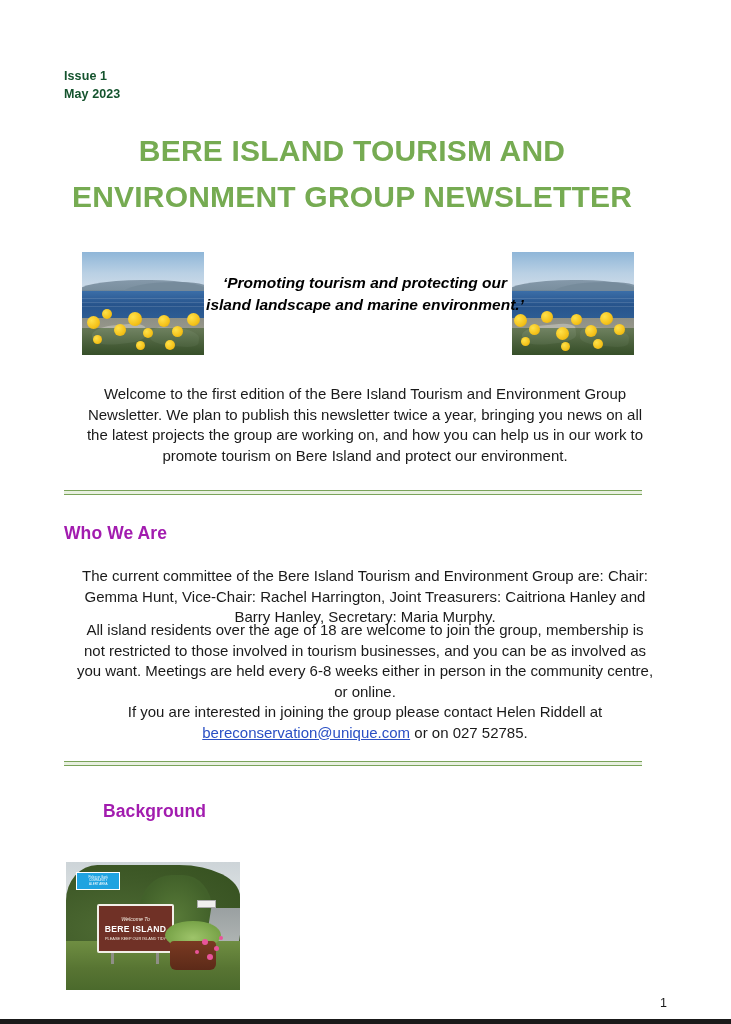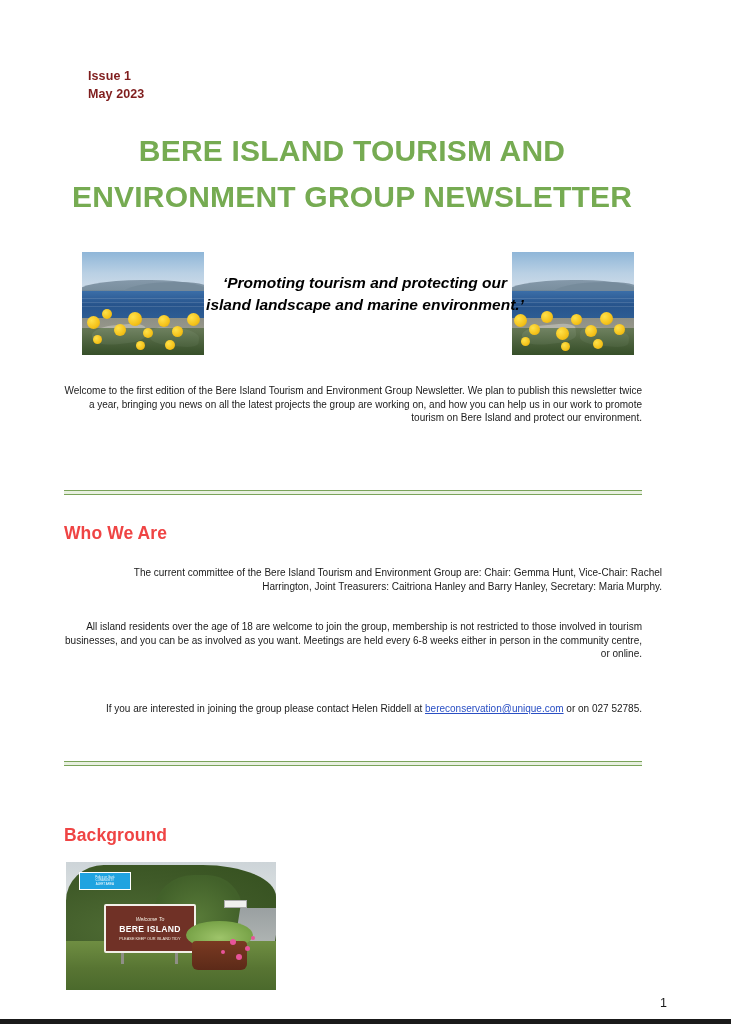--- a/index.html
+++ b/index.html
@@ -29,24 +29,23 @@
     background: #1a1a1a;
   }
 
   
   .issue-block {
     position: absolute;
     left: 64px;
     top: 68px;
     font-size: 12.5px;
     font-weight: bold;
-    color: #7f1d1d;
+    color: #14532d;
     line-height: 1.42;
     letter-spacing: 0.1px;
-    margin-left: 24px;
   }
 
   
   .title {
     position: absolute;
     left: 64px;
     top: 128px;
     width: 576px;
     text-align: center;
     color: #76AB52;
@@ -143,29 +142,29 @@
     font-size: 15.5px;
     font-weight: bold;
     font-style: italic;
     color: #000000;
     line-height: 1.42;
   }
 
   
   .para {
     position: absolute;
-    left: 64px;
+    left: 76px;
     width: 578px;
-    font-size: 10px;
+    font-size: 15px;
     color: #1a1a1a;
     line-height: 1.37;
-    text-align: right;
+    text-align: center;
   }
   .para.intro  { top: 384px; }
-  .para.who1   { top: 566px; margin-left: 20px; }
+  .para.who1   { top: 566px; }
   .para.who2   { top: 620px; }
   .para.who3   { top: 702px; }
 
   .email-link {
     color: #2a4fc4;
     text-decoration: underline;
   }
 
   
   .divider {
@@ -179,25 +178,25 @@
   }
   .divider.d1 { top: 490px; }
   .divider.d2 { top: 761px; }
 
   
   .section-heading {
     position: absolute;
     left: 64px;
     font-size: 17.5px;
     font-weight: bold;
-    color: #ef4444;
+    color: #a21caf;
     letter-spacing: 0.1px;
   }
   .section-heading.sh1 { top: 523px; }
-  .section-heading.sh2 { top: 825px; }
+  .section-heading.sh2 { top: 801px; margin-left: 39px; }
 
   
   .bg-block {
     position: absolute;
     left: 64px;
     top: 843px;
     width: 578px;
     font-size: 14.2px;
     color: #1a1a1a;
     line-height: 1.37;
@@ -205,21 +204,20 @@
   .bg-block p { margin: 0 0 11px 0; }
   .sign-photo {
     float: left;
     width: 174px;
     height: 128px;
     margin: 19px 12px 4px 2px;
     position: relative;
     overflow: hidden;
     background: #6d7d56;
     shape-outside: inset(0);
-    padding-left: 36px;
   }
 
   
   .sp-sky {
     position: absolute; left: 0; right: 0; top: 0; height: 30%;
     background: linear-gradient(#cdd4d8, #dde2e3);
   }
   .sp-hedge {
     position: absolute; left: 0; right: 0; top: 2%; height: 62%;
     background: radial-gradient(ellipse at 30% 80%, #4e6b33 0%, #3f5a28 55%, #35501f 100%);

